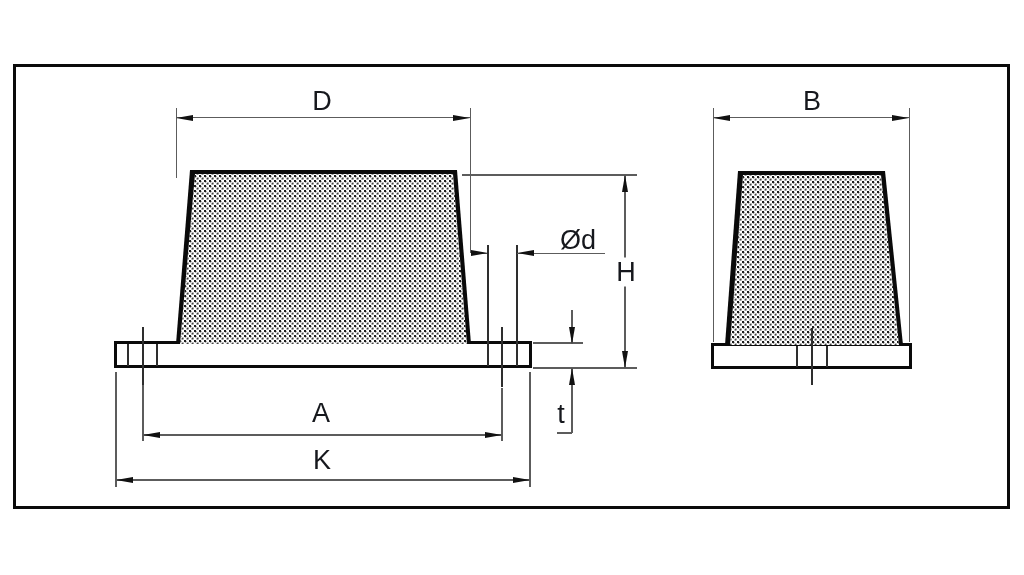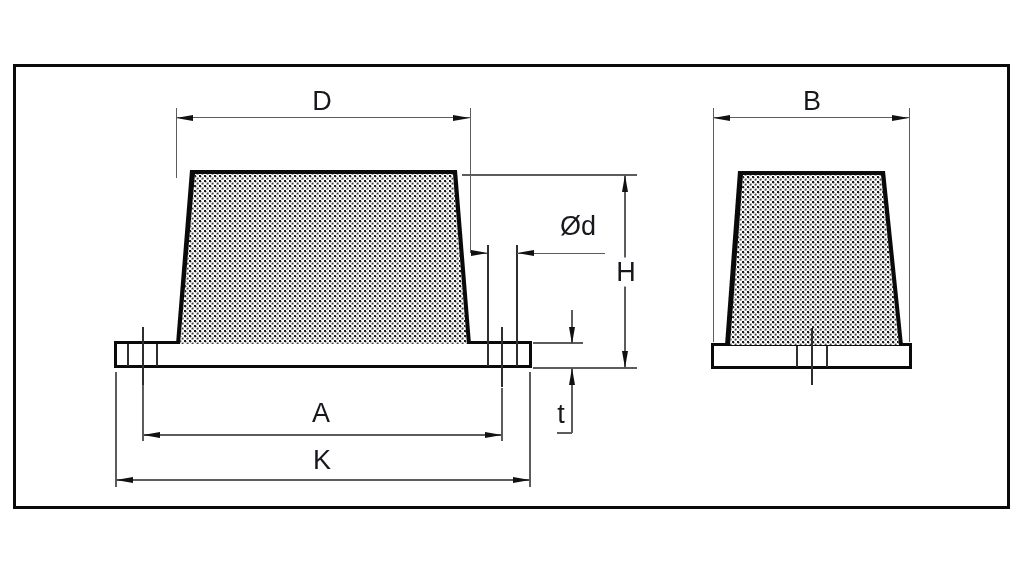--- a/index.html
+++ b/index.html
@@ -62,21 +62,21 @@
     <div class="ln" style="left:469.5px;top:108px;width:1.3px;height:145px"></div>
     <div class="ln" style="left:176px;top:117px;width:294px;height:1.3px"></div>
     <div class="ar arL" style="left:176px;top:115px"></div>
     <div class="ar arR" style="left:453px;top:115px"></div>
     <div class="lbl" style="left:322px;top:101px">D</div>
 
     <div class="ln" style="left:471px;top:252.5px;width:16px;height:1.3px"></div>
     <div class="ln" style="left:517px;top:252.5px;width:88px;height:1.3px"></div>
     <div class="ar arR" style="left:471px;top:250px"></div>
     <div class="ar arL" style="left:517px;top:250px"></div>
-    <div class="lbl" style="left:578px;top:226px">Ød</div>
+    <div class="lbl" style="left:578px;top:240px">Ød</div>
 
     <div class="ln" style="left:462px;top:174.4px;width:175px;height:1.3px"></div>
     <div class="ln" style="left:533px;top:367.4px;width:104px;height:1.3px"></div>
     <div class="ln" style="left:624.4px;top:175px;width:1.3px;height:193px"></div>
     <div class="ar arU" style="left:622px;top:175px"></div>
     <div class="ar arD" style="left:622px;top:351px"></div>
     <div class="lbl bgw" style="left:626px;top:272px">H</div>
 
     <div class="ln" style="left:533px;top:342.4px;width:50px;height:1.3px"></div>
     <div class="ln" style="left:571.4px;top:310px;width:1.3px;height:33px"></div>

